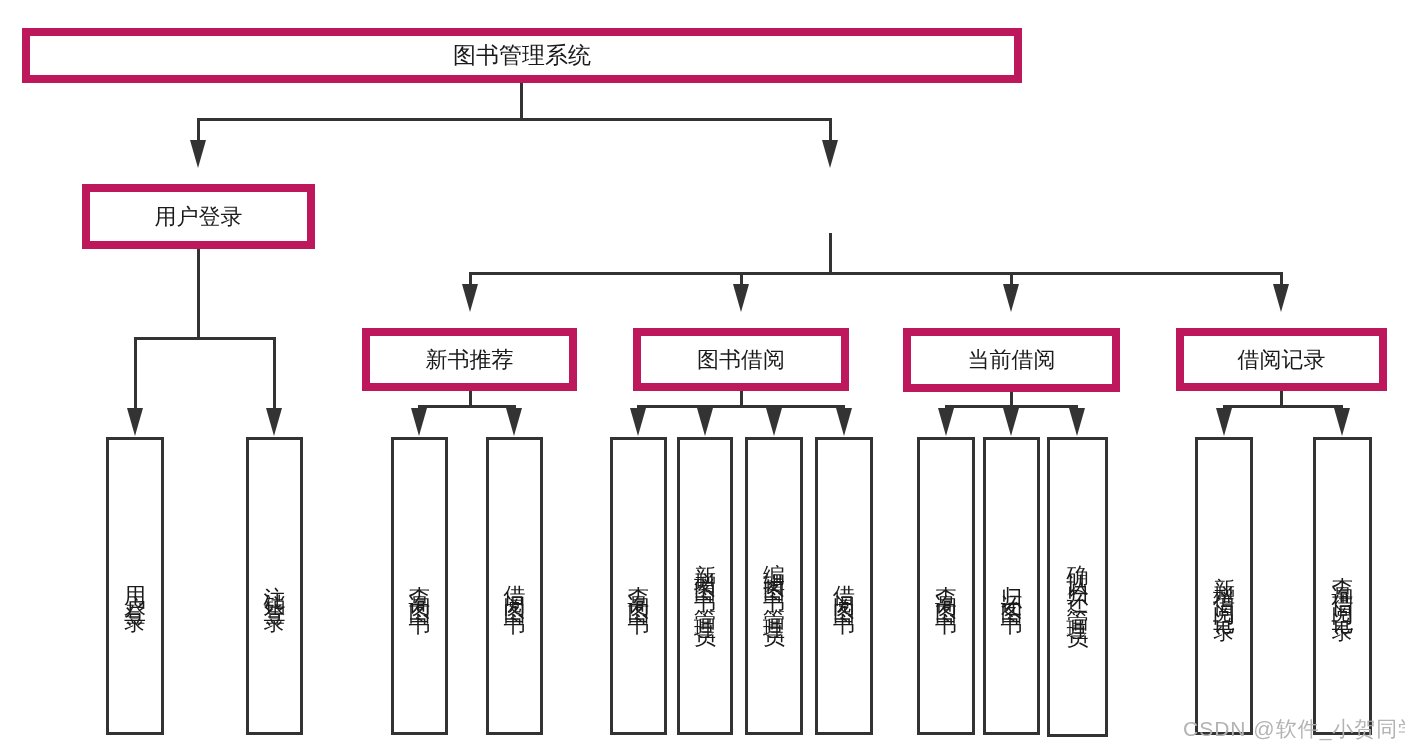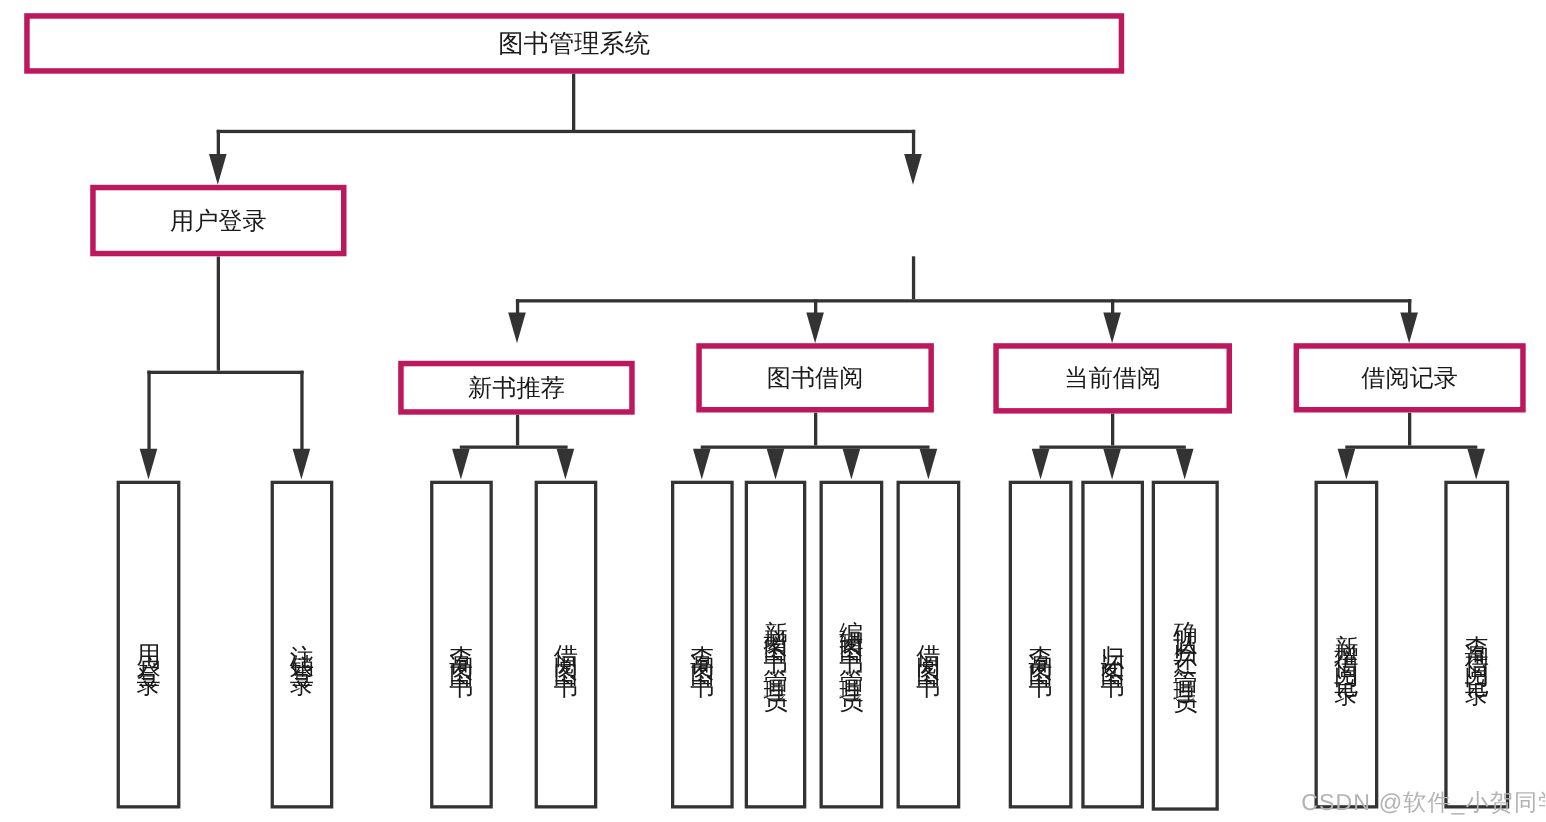--- a/index.html
+++ b/index.html
@@ -6,27 +6,28 @@
   .canvas{
     position:relative;
     width:1405px;height:747px;
     background:#ffffff;
     font-family:"Liberation Sans","DejaVu Sans",sans-serif;
     overflow:hidden;
   }
   .node{
     position:absolute;
     box-sizing:border-box;
-    border:5px solid #be185d;
+    border:8px solid #be185d;
     background:#ffffff;
     display:flex;align-items:center;justify-content:center;
     color:#1a1a1a;
     font-size:22px;
     text-align:right;
     white-space:nowrap;
+    margin-top:16px;
   }
   .node.root{font-size:23px;}
   .leaf{
     position:absolute;
     box-sizing:border-box;
     border:3px solid #333333;
     background:#ffffff;
     display:flex;align-items:center;justify-content:center;
     color:#1a1a1a;
   }
@@ -107,21 +108,21 @@
   <div class="vl" style="left:1280px;top:375px;height:30px;"></div>
   <div class="hl" style="left:1223px;top:405px;width:120px;"></div>
   <div class="arrow" style="left:1216px;top:408px;"></div>
   <div class="arrow" style="left:1334px;top:408px;"></div>
 
   <div class="node root" style="left:22px;top:12px;width:1000px;height:55px;">图书管理系统</div>
 
   <div class="node" style="left:82px;top:168px;width:233px;height:65px;">用户登录</div>
 
 
-  <div class="node" style="left:362px;top:328px;width:215px;height:49px;">新书推荐</div>
+  <div class="node" style="left:362px;top:312px;width:215px;height:63px;">新书推荐</div>
 
   <div class="node" style="left:903px;top:312px;width:217px;height:64px;">当前借阅</div>
 
   <div class="node" style="left:633px;top:312px;width:216px;height:63px;">图书借阅</div>
 
   <div class="node" style="left:1176px;top:312px;width:211px;height:63px;">借阅记录</div>
 
   <div class="leaf" style="left:106px;top:437px;width:58px;height:298px;">
     <span>用户登录</span>
   </div>

